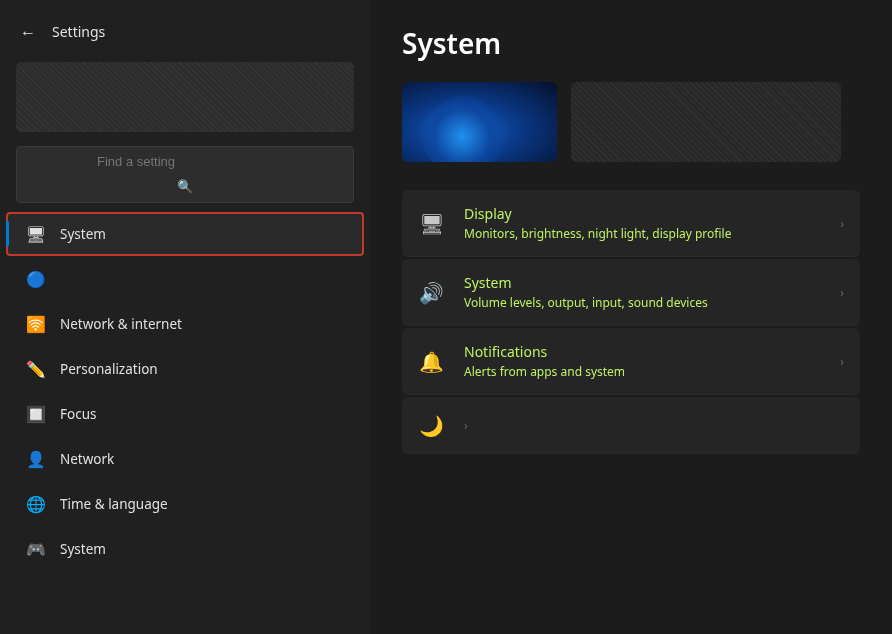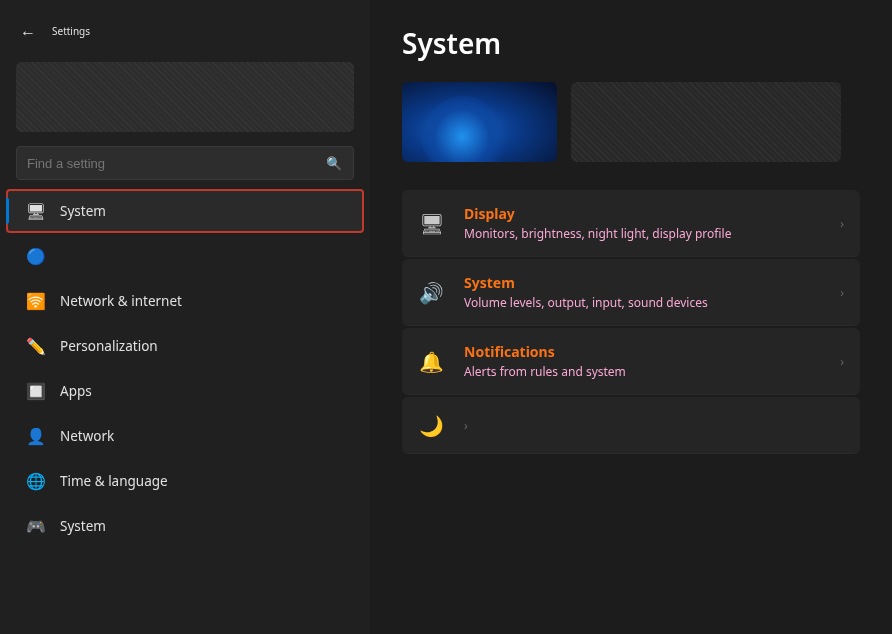--- a/index.html
+++ b/index.html
@@ -38,21 +38,21 @@
       color: #e0e0e0;
       cursor: pointer;
       font-size: 16px;
       padding: 4px;
       border-radius: 4px;
       display: flex;
       align-items: center;
     }
 
     .sidebar-title {
-      font-size: 10px;
+      font-size: 14px;
       font-weight: 400;
       color: #e0e0e0;
     }
 
     .user-banner {
       margin: 8px 16px 14px 16px;
       height: 70px;
       background: #2d2d2d;
       border-radius: 6px;
       overflow: hidden;
@@ -73,20 +73,21 @@
 
     .search-box {
       margin: 0 16px 8px 16px;
       display: flex;
       align-items: center;
       background: #2d2d2d;
       border: 1px solid #3a3a3a;
       border-radius: 4px;
       padding: 7px 10px;
       gap: 8px;
+      flex-direction: column;
     }
     .search-input {
       background: none;
       border: none;
       outline: none;
       color: #a0a0a0;
       font-size: 13px;
       flex: 1;
     }
     .search-icon-unicode {
@@ -213,27 +214,27 @@
       align-items: center;
       justify-content: center;
       font-size: 20px;
       color: #c8c8c8;
       flex-shrink: 0;
     }
 
     .setting-text { flex: 1; }
     .setting-name {
       font-size: 14px;
-      font-weight: 700;
-      color: #f97316;
+      font-weight: 400;
+      color: #bef264;
       margin-bottom: 2px;
     }
     .setting-desc {
       font-size: 12px;
-      color: #f9a8d4;
+      color: #bef264;
     }
 
     .chevron {
       color: #666;
       font-size: 12px;
     }
   </style>
 </head>
 <body>
 
@@ -263,21 +264,21 @@
       <div class="nav-item">
       <span class="nav-icon">🛜</span>
       <span class="nav-label">Network &amp; internet</span>
     </div>
       <div class="nav-item">
       <span class="nav-icon">✏️</span>
       <span class="nav-label">Personalization</span>
     </div>
       <div class="nav-item">
       <span class="nav-icon">🔲</span>
-      <span class="nav-label">Apps</span>
+      <span class="nav-label">Focus</span>
     </div>
       <div class="nav-item">
       <span class="nav-icon">👤</span>
       <span class="nav-label">Network</span>
     </div>
       <div class="nav-item">
       <span class="nav-icon">🌐</span>
       <span class="nav-label">Time &amp; language</span>
     </div>
       <div class="nav-item">
@@ -309,21 +310,21 @@
       <div class="setting-text">
         <div class="setting-name">System</div>
         <div class="setting-desc">Volume levels, output, input, sound devices</div>
       </div>
       <span class="chevron">›</span>
     </div>
       <div class="setting-item">
       <span class="setting-icon">🔔</span>
       <div class="setting-text">
         <div class="setting-name">Notifications</div>
-        <div class="setting-desc">Alerts from rules and system</div>
+        <div class="setting-desc">Alerts from apps and system</div>
       </div>
       <span class="chevron">›</span>
     </div>
       <div class="setting-item">
       <span class="setting-icon">🌙</span>
       <span class="chevron">›</span>
     </div>
     </div>
 </main>
 

